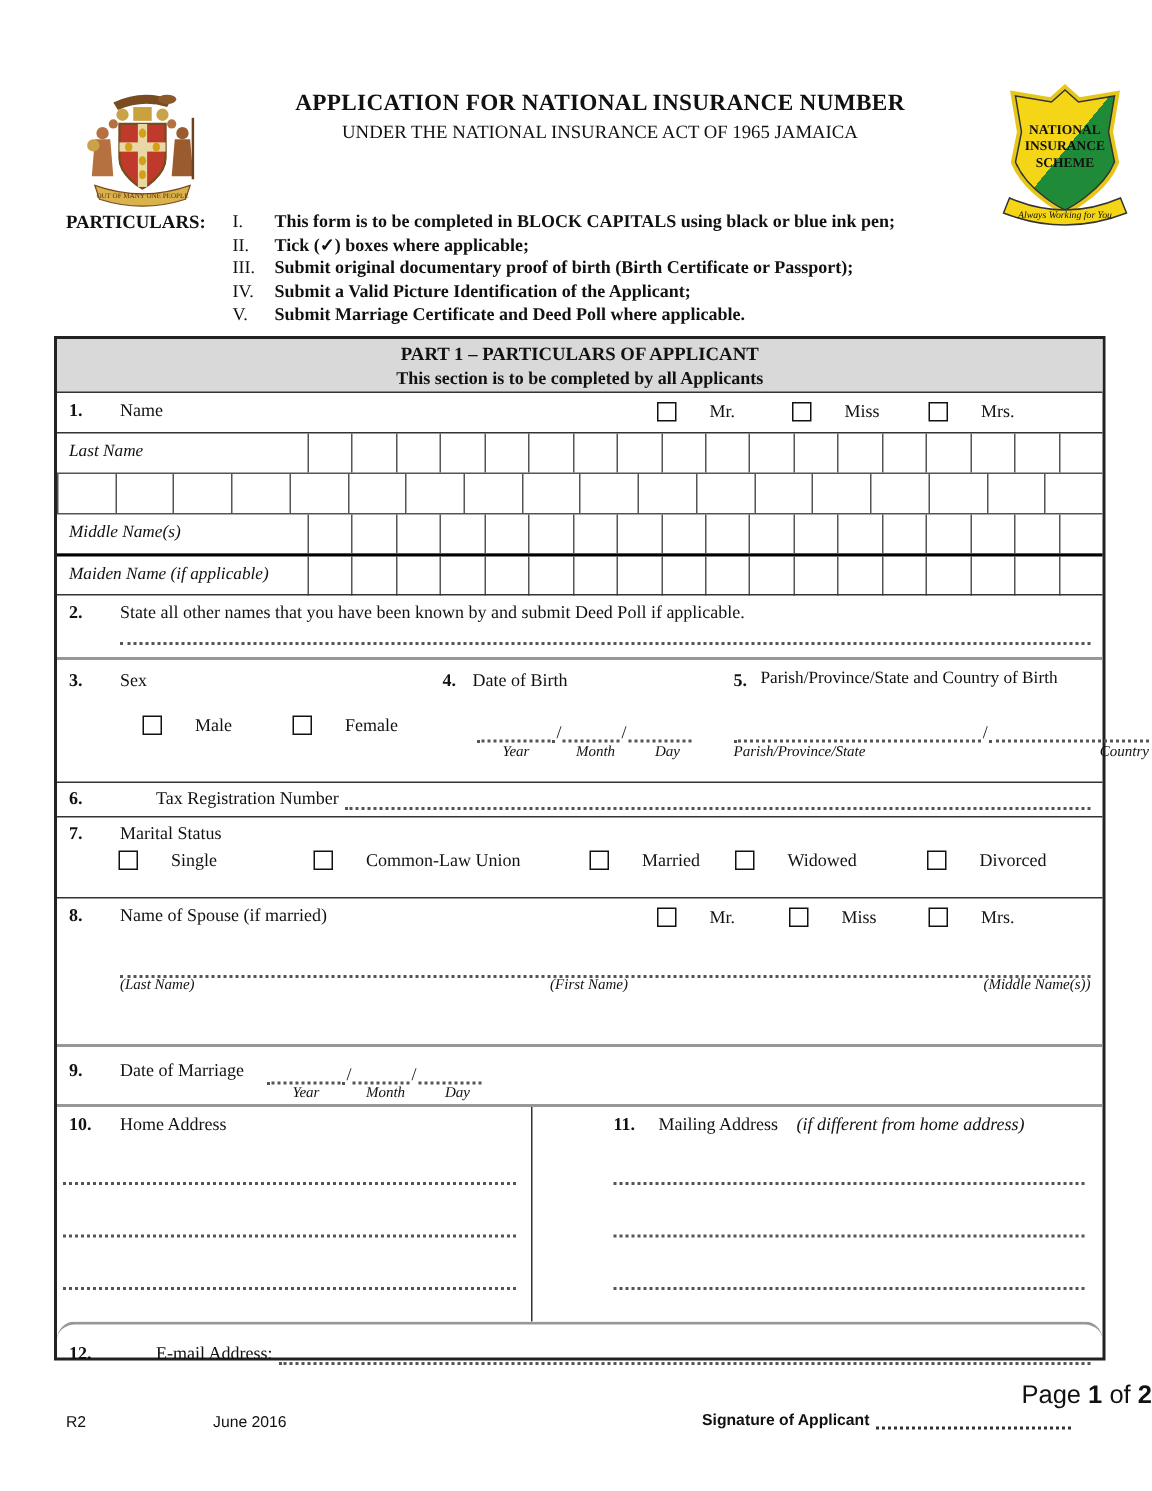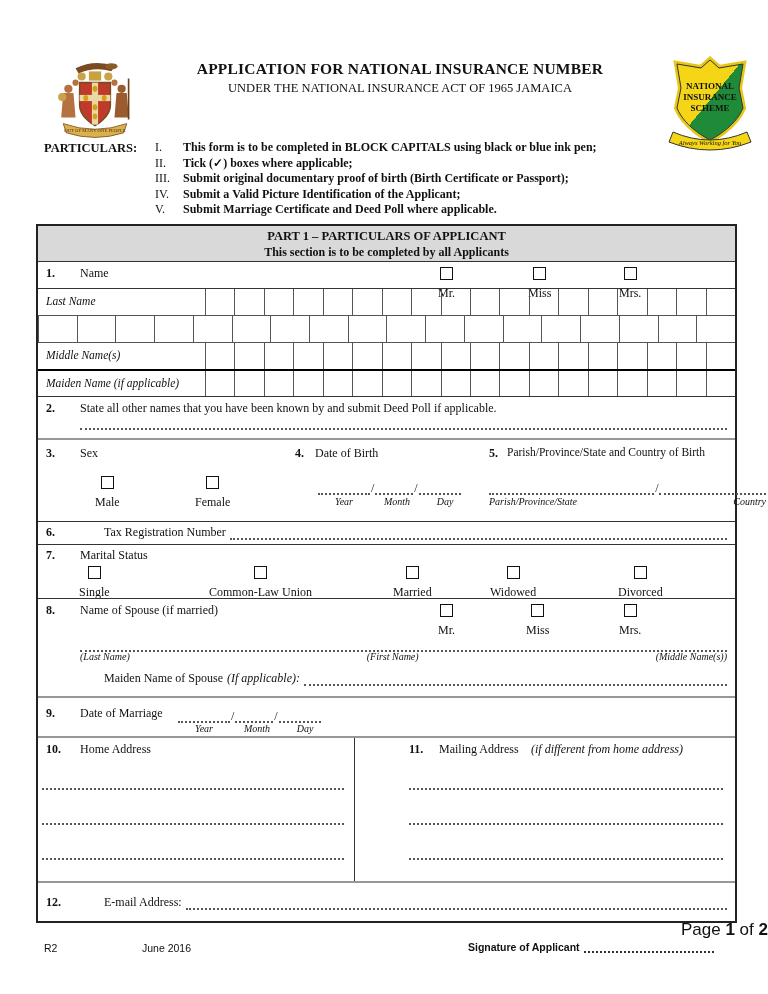--- a/index.html
+++ b/index.html
@@ -30,21 +30,21 @@
 
   .part-header{height:36px;background:#d9d9d9;text-align:center;
                border-bottom:1px solid #333;}
   .ph1{font-weight:bold;font-size:12.5px;padding-top:3px;}
   .ph2{font-weight:bold;font-size:12px;padding-top:1px;}
 
   .qnum{position:absolute;font-weight:bold;}
   .qlabel{position:absolute;}
 
   
-  .cb-item{position:absolute;display:flex;align-items:center;gap:6px;flex-direction:column;}
+  .cb-item{position:absolute;display:flex;align-items:center;gap:22px;}
   .cb{display:inline-block;width:13px;height:13px;border:1.5px solid #111;
       background:#fff;box-sizing:border-box;}
   .cb-label{font-size:12px;}
 
   
   .sec-q1{height:26px;}
 
   
   .sec-grid{height:108px;}
   .grid-row{display:flex;height:27px;box-sizing:border-box;border-bottom:1px solid #555;}
@@ -66,21 +66,21 @@
   .seg-labels{position:absolute;display:flex;}
   .seg-lab{text-align:center;font-style:italic;font-size:10px;}
 
   .sec-q6{height:23px;}
   .sec-q7{height:54px;}
   .sec-q8{height:98px;}
   .sec-q9{height:40px;}
   .sec-q1011{height:145px;display:flex;}
   .col-home{flex:0 0 316px;position:relative;}
   .col-mail{flex:1;position:relative;border-left:1px solid #333;}
-  .sec-q12{height:40px;}
+  .sec-q12{height:24px;border-radius:14px;}
 
   .flexline{position:absolute;display:flex;align-items:flex-end;margin-left:24px;}
   .flexline .dots{flex:1;}
 
   .note-it{font-style:italic;}
 
   
   .pagefoot{position:absolute;left:0;right:0;top:920px;text-align:right;
             font-family:"Liberation Sans",sans-serif;font-size:17px;}
   .pf-b{font-weight:bold;}
@@ -397,25 +397,20 @@
       <span class="cb-item" style="left:581px;top:5px">
         <span class="cb"></span>
         <span class="cb-label">Mrs.</span>
       </span>
       <div class="dots" style="position:absolute;left:42px;right:8px;top:38px"></div>
       <div style="position:absolute;left:42px;right:8px;top:52px;display:flex;justify-content:space-between">
         <span class="sub-it">(Last Name)</span>
         <span class="sub-it">(First Name)</span>
         <span class="sub-it">(Middle Name(s))</span>
       </div>
-      <div class="flexline" style="left:42px;right:8px;top:72px">
-        <span>Maiden Name of Spouse</span>
-        <span class="note-it" style="margin-left:4px">(If applicable):</span>
-        <span class="dots" style="margin-left:4px"></span>
-      </div>
     </div>
 
     <div class="sec sec-q9 sec-border-gray">
       <span class="qnum" style="left:8px;top:8px">9.</span>
       <span class="qlabel" style="left:42px;top:8px">Date of Marriage</span>
       <div class="seg-row" style="left:140px;top:10px">
         <span class="dots" style="width:52px"></span>
           <span class="seg-slash">/</span>
         <span class="dots" style="width:38px"></span>
           <span class="seg-slash">/</span>

